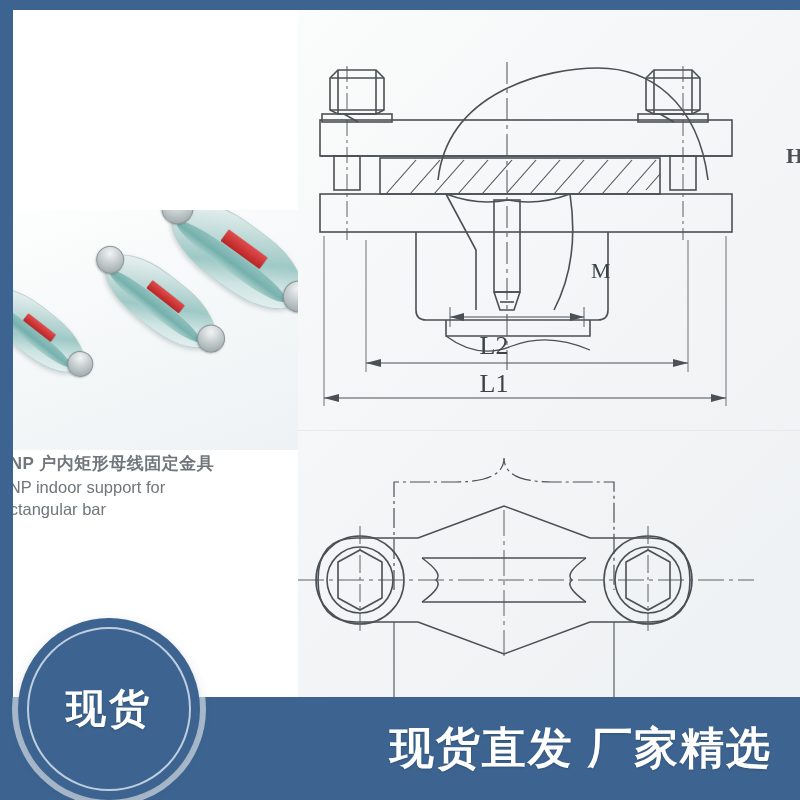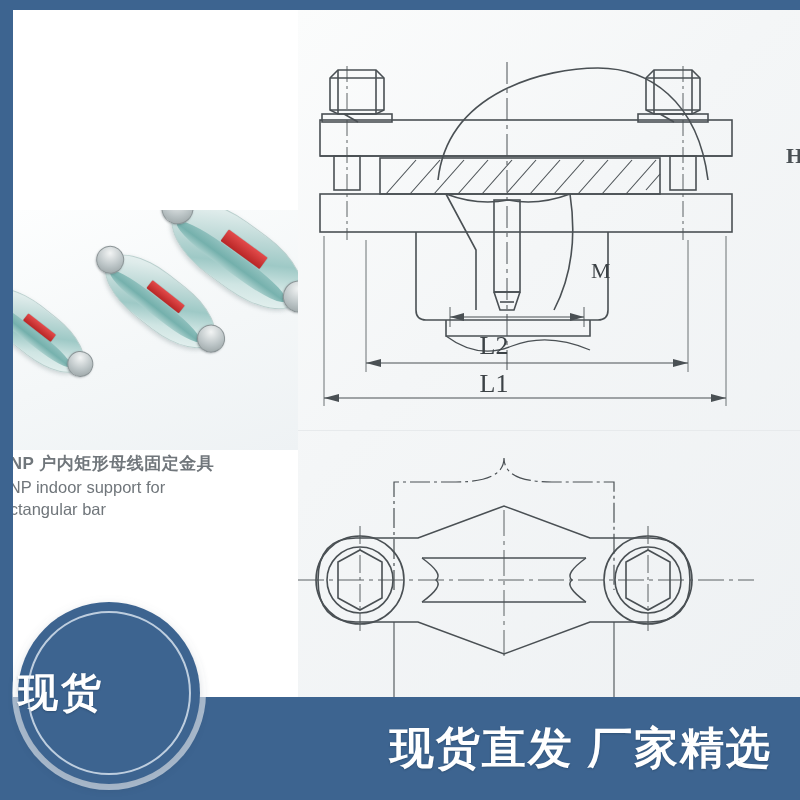--- a/index.html
+++ b/index.html
@@ -181,29 +181,30 @@
     color: #4a5054;
     letter-spacing: -2px;
     overflow: hidden;
     width: 14px;
   }
 
   
   .badge {
     position: absolute;
     left: 18px;
-    top: 602px;
+    top: 618px;
     width: 182px;
     height: 182px;
     border-radius: 50%;
     background: #3d6490;
     box-shadow: 0 0 0 6px rgba(255,255,255,.55),
                 0 3px 10px rgba(40,60,85,.40);
     display: flex;
     flex-direction: column;
+    align-items: center;
     justify-content: center;
     z-index: 8;
     gap: 9px;
   }
   .badge::after {
     content: "";
     position: absolute;
     left: 9px; top: 9px; right: 9px; bottom: 9px;
     border-radius: 50%;
     border: 2px solid rgba(233,242,250,.75);

